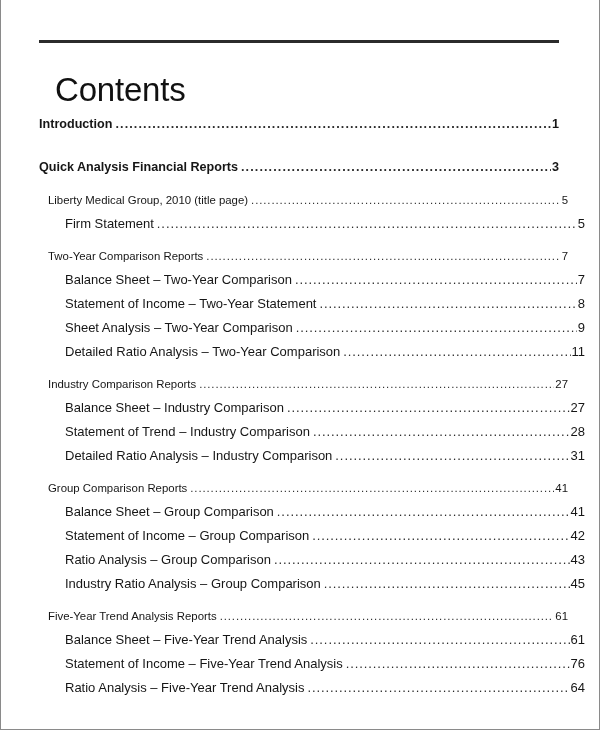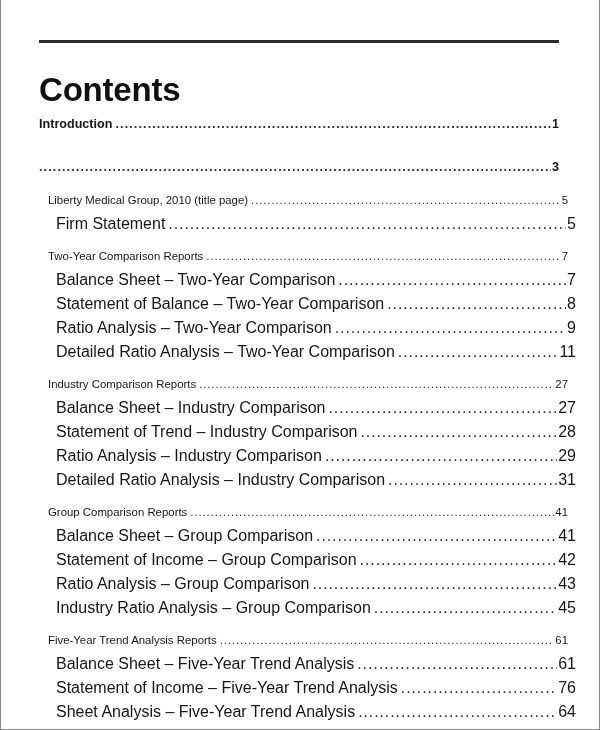--- a/index.html
+++ b/index.html
@@ -40,25 +40,25 @@
   .title-rule {
     position: absolute;
     left: 0;
     top: 40px;
     width: 520px;
     height: 3px;
     background: #2b2b2b;
   }
   .doc-title {
     position: absolute;
-    left: 0;
+    left: 16px;
     top: 48px;
     font-size: 33px;
     line-height: 40px;
-    font-weight: bold;
+    font-weight: normal;
     color: #111111;
     letter-spacing: -0.2px;
     white-space: nowrap;
   }
 
   
   .toc {
     position: absolute;
     left: 0;
     top: 116px;
@@ -115,24 +115,24 @@
   .lvl2 {
     font-size: 11.4px;
     line-height: 16px;
     font-weight: normal;
     margin-left: 9px;
     margin-top: 16px;
   }
 
   
   .lvl3 {
-    font-size: 16px;
+    font-size: 13px;
     line-height: 16px;
     font-weight: normal;
-    margin-left: 17px;
+    margin-left: 26px;
     margin-top: 8px;
   }
 
   
   .toc .toc-entry.first { margin-top: 0; }
 </style>
 </head>
 <body>
 
 <div class="page">
@@ -142,20 +142,21 @@
 
     <h1 class="doc-title">Contents</h1>
 
     <div class="toc">
         <div class="toc-entry lvl1 first">
           <span class="entry-text">Introduction</span>
           <span class="leader"></span>
           <span class="entry-page">1</span>
         </div>
         <div class="toc-entry lvl1">
+          <span class="entry-text">Quick Analysis Financial Reports</span>
           <span class="leader"></span>
           <span class="entry-page">3</span>
         </div>
         <div class="toc-entry lvl2">
           <span class="entry-text">Liberty Medical Group, 2010 (title page)</span>
           <span class="leader"></span>
           <span class="entry-page">5</span>
         </div>
         <div class="toc-entry lvl3">
           <span class="entry-text">Firm Statement</span>
@@ -166,26 +167,26 @@
           <span class="entry-text">Two-Year Comparison Reports</span>
           <span class="leader"></span>
           <span class="entry-page">7</span>
         </div>
         <div class="toc-entry lvl3">
           <span class="entry-text">Balance Sheet – Two-Year Comparison</span>
           <span class="leader"></span>
           <span class="entry-page">7</span>
         </div>
         <div class="toc-entry lvl3">
-          <span class="entry-text">Statement of Balance – Two-Year Comparison</span>
+          <span class="entry-text">Statement of Income – Two-Year Statement</span>
           <span class="leader"></span>
           <span class="entry-page">8</span>
         </div>
         <div class="toc-entry lvl3">
-          <span class="entry-text">Ratio Analysis – Two-Year Comparison</span>
+          <span class="entry-text">Sheet Analysis – Two-Year Comparison</span>
           <span class="leader"></span>
           <span class="entry-page">9</span>
         </div>
         <div class="toc-entry lvl3">
           <span class="entry-text">Detailed Ratio Analysis – Two-Year Comparison</span>
           <span class="leader"></span>
           <span class="entry-page">11</span>
         </div>
         <div class="toc-entry lvl2">
           <span class="entry-text">Industry Comparison Reports</span>
@@ -196,25 +197,20 @@
           <span class="entry-text">Balance Sheet – Industry Comparison</span>
           <span class="leader"></span>
           <span class="entry-page">27</span>
         </div>
         <div class="toc-entry lvl3">
           <span class="entry-text">Statement of Trend – Industry Comparison</span>
           <span class="leader"></span>
           <span class="entry-page">28</span>
         </div>
         <div class="toc-entry lvl3">
-          <span class="entry-text">Ratio Analysis – Industry Comparison</span>
-          <span class="leader"></span>
-          <span class="entry-page">29</span>
-        </div>
-        <div class="toc-entry lvl3">
           <span class="entry-text">Detailed Ratio Analysis – Industry Comparison</span>
           <span class="leader"></span>
           <span class="entry-page">31</span>
         </div>
         <div class="toc-entry lvl2">
           <span class="entry-text">Group Comparison Reports</span>
           <span class="leader"></span>
           <span class="entry-page">41</span>
         </div>
         <div class="toc-entry lvl3">
@@ -246,20 +242,20 @@
           <span class="entry-text">Balance Sheet – Five-Year Trend Analysis</span>
           <span class="leader"></span>
           <span class="entry-page">61</span>
         </div>
         <div class="toc-entry lvl3">
           <span class="entry-text">Statement of Income – Five-Year Trend Analysis</span>
           <span class="leader"></span>
           <span class="entry-page">76</span>
         </div>
         <div class="toc-entry lvl3">
-          <span class="entry-text">Sheet Analysis – Five-Year Trend Analysis</span>
+          <span class="entry-text">Ratio Analysis – Five-Year Trend Analysis</span>
           <span class="leader"></span>
           <span class="entry-page">64</span>
         </div>
       </div>
 
   </div>
 </div>
 
 </body></html>

